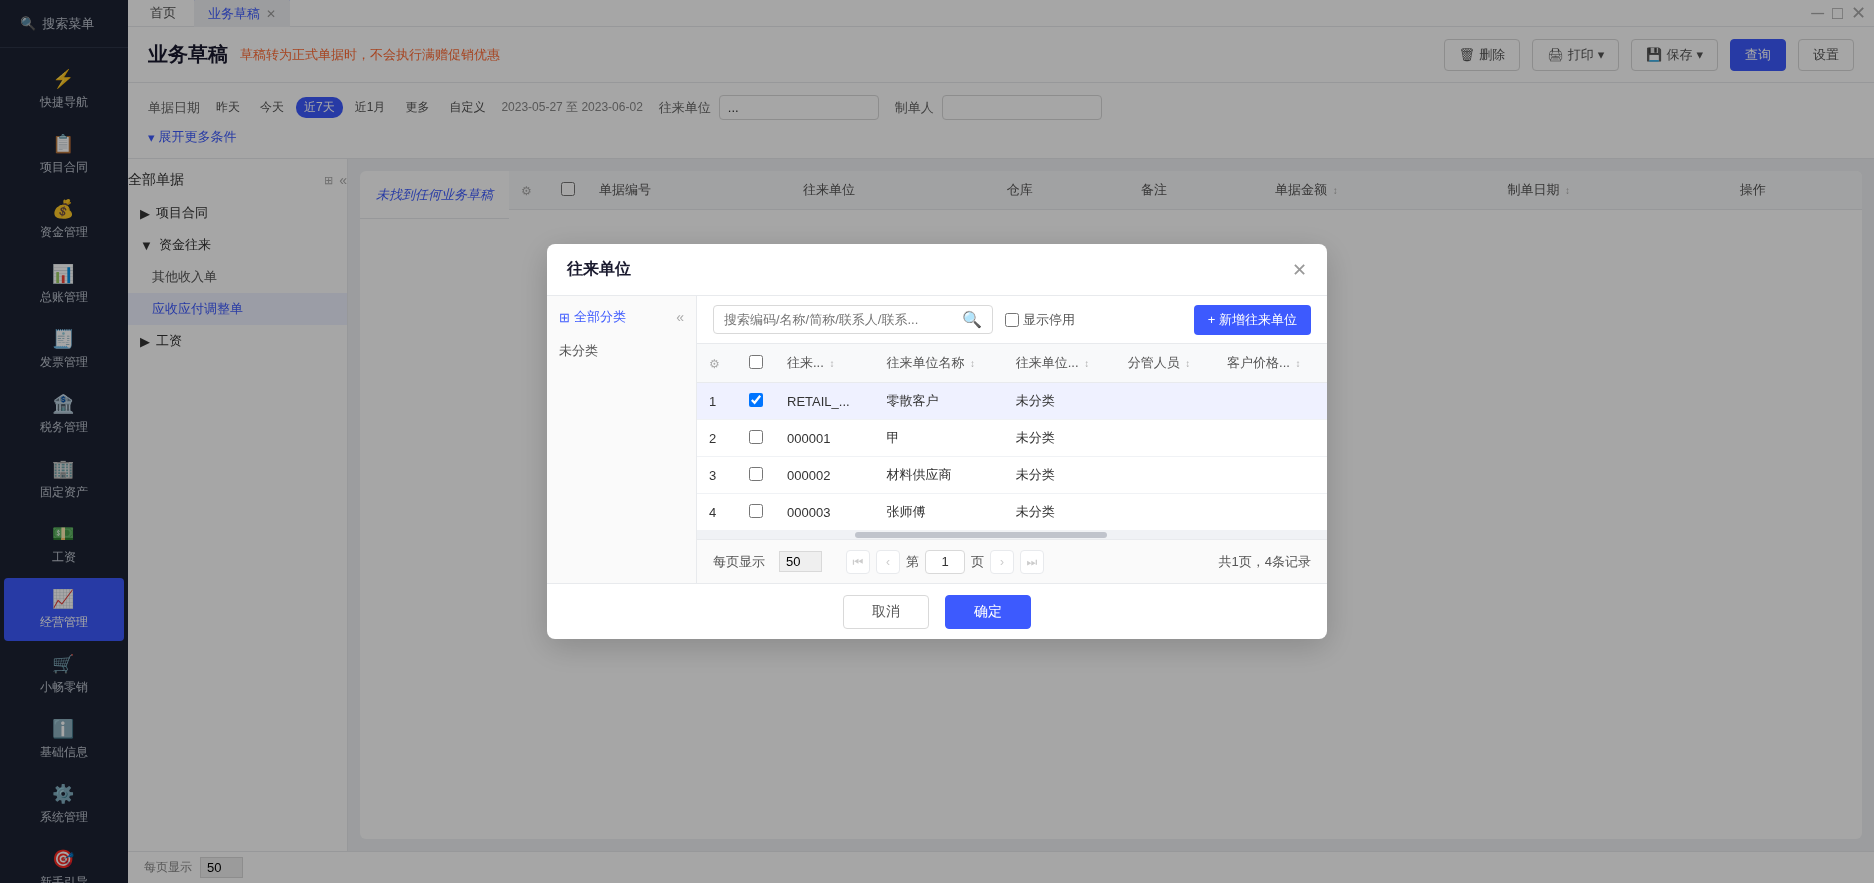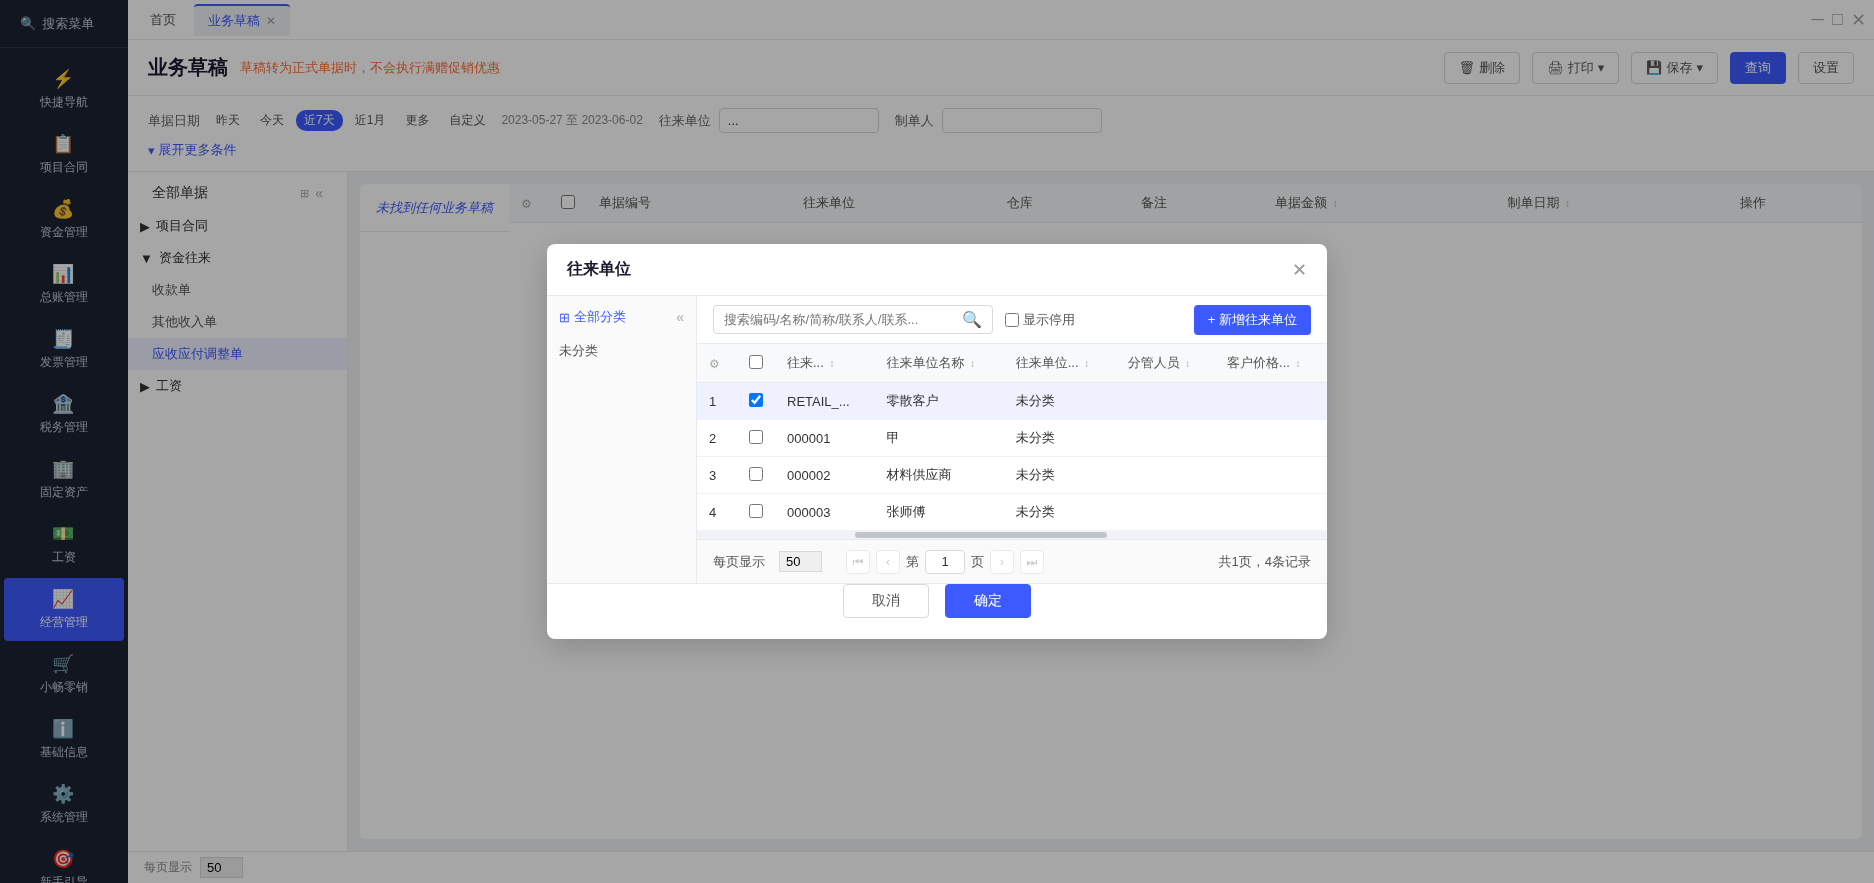--- a/index.html
+++ b/index.html
@@ -46,21 +46,21 @@
     }
     .sidebar-item.active { background: #3d5afe; color: #fff; }
     .sidebar-item .icon { font-size: 18px; }
     .sidebar-nav { flex: 1; padding: 8px 0; overflow-y: auto; }
 
     
     .main { flex: 1; display: flex; flex-direction: column; overflow: hidden; }
 
     
     .tabs-bar {
-      height: 40px;
+      height: 27px;
       background: #fff;
       display: flex;
       align-items: center;
       border-bottom: 1px solid #e8eaed;
       padding: 0 8px;
       gap: 4px;
     }
     .tab-item {
       height: 32px;
       padding: 0 14px;
@@ -139,21 +139,21 @@
     
     .left-panel {
       width: 220px;
       background: #fff;
       border-right: 1px solid #e8eaed;
       padding: 12px 0;
       flex-shrink: 0;
     }
     .tree-header {
       display: flex; align-items: center; justify-content: space-between;
-      padding: 0 24px 8px; font-size: 14px; font-weight: 500; color: #333;
+      padding: 0 0 8px; font-size: 14px; font-weight: 500; color: #333;
     }
     .tree-item {
       padding: 7px 12px 7px 24px; font-size: 13px; color: #555;
       cursor: pointer; display: flex; align-items: center; gap: 6px;
     }
     .tree-item.selected { background: #eff1ff; color: #3d5afe; }
     .tree-parent {
       padding: 7px 12px; font-size: 13px; font-weight: 500; color: #333;
       cursor: pointer; display: flex; align-items: center; gap: 6px;
     }
@@ -317,21 +317,21 @@
       width: 40px; height: 24px; border: 1px solid #d9d9d9; border-radius: 4px;
       text-align: center; font-size: 13px; color: #333;
     }
     .per-page-select {
       border: 1px solid #d9d9d9; border-radius: 0; padding: 2px 20px 2px 6px;
       font-size: 13px; appearance: none; cursor: pointer;
     }
     .dialog-actions {
       height: 56px;
       display: flex;
-      align-items: flex-start;
+      align-items: center;
       justify-content: center;
       gap: 16px;
       border-top: 1px solid #e8eaed;
       flex-shrink: 0;
     }
     .btn-cancel {
       padding: 7px 28px; border: 1px solid #d9d9d9; border-radius: 4px;
       background: #fff; color: #555; font-size: 14px; cursor: pointer;
     }
     .btn-confirm {
@@ -518,21 +518,20 @@
         </span>
       </div>
       <div class="tree-parent">
         <span>▶</span>
         <span>项目合同</span>
       </div>
       <div class="tree-parent">
         <span>▼</span>
         <span>资金往来</span>
       </div>
-      <div class="tree-item">收款单</div>
       <div class="tree-item">其他收入单</div>
       <div class="tree-item selected">应收应付调整单</div>
       <div class="tree-parent">
         <span>▶</span>
         <span>工资</span>
       </div>
     </div>
 
     <div class="table-area">
       <div class="table-toolbar">

